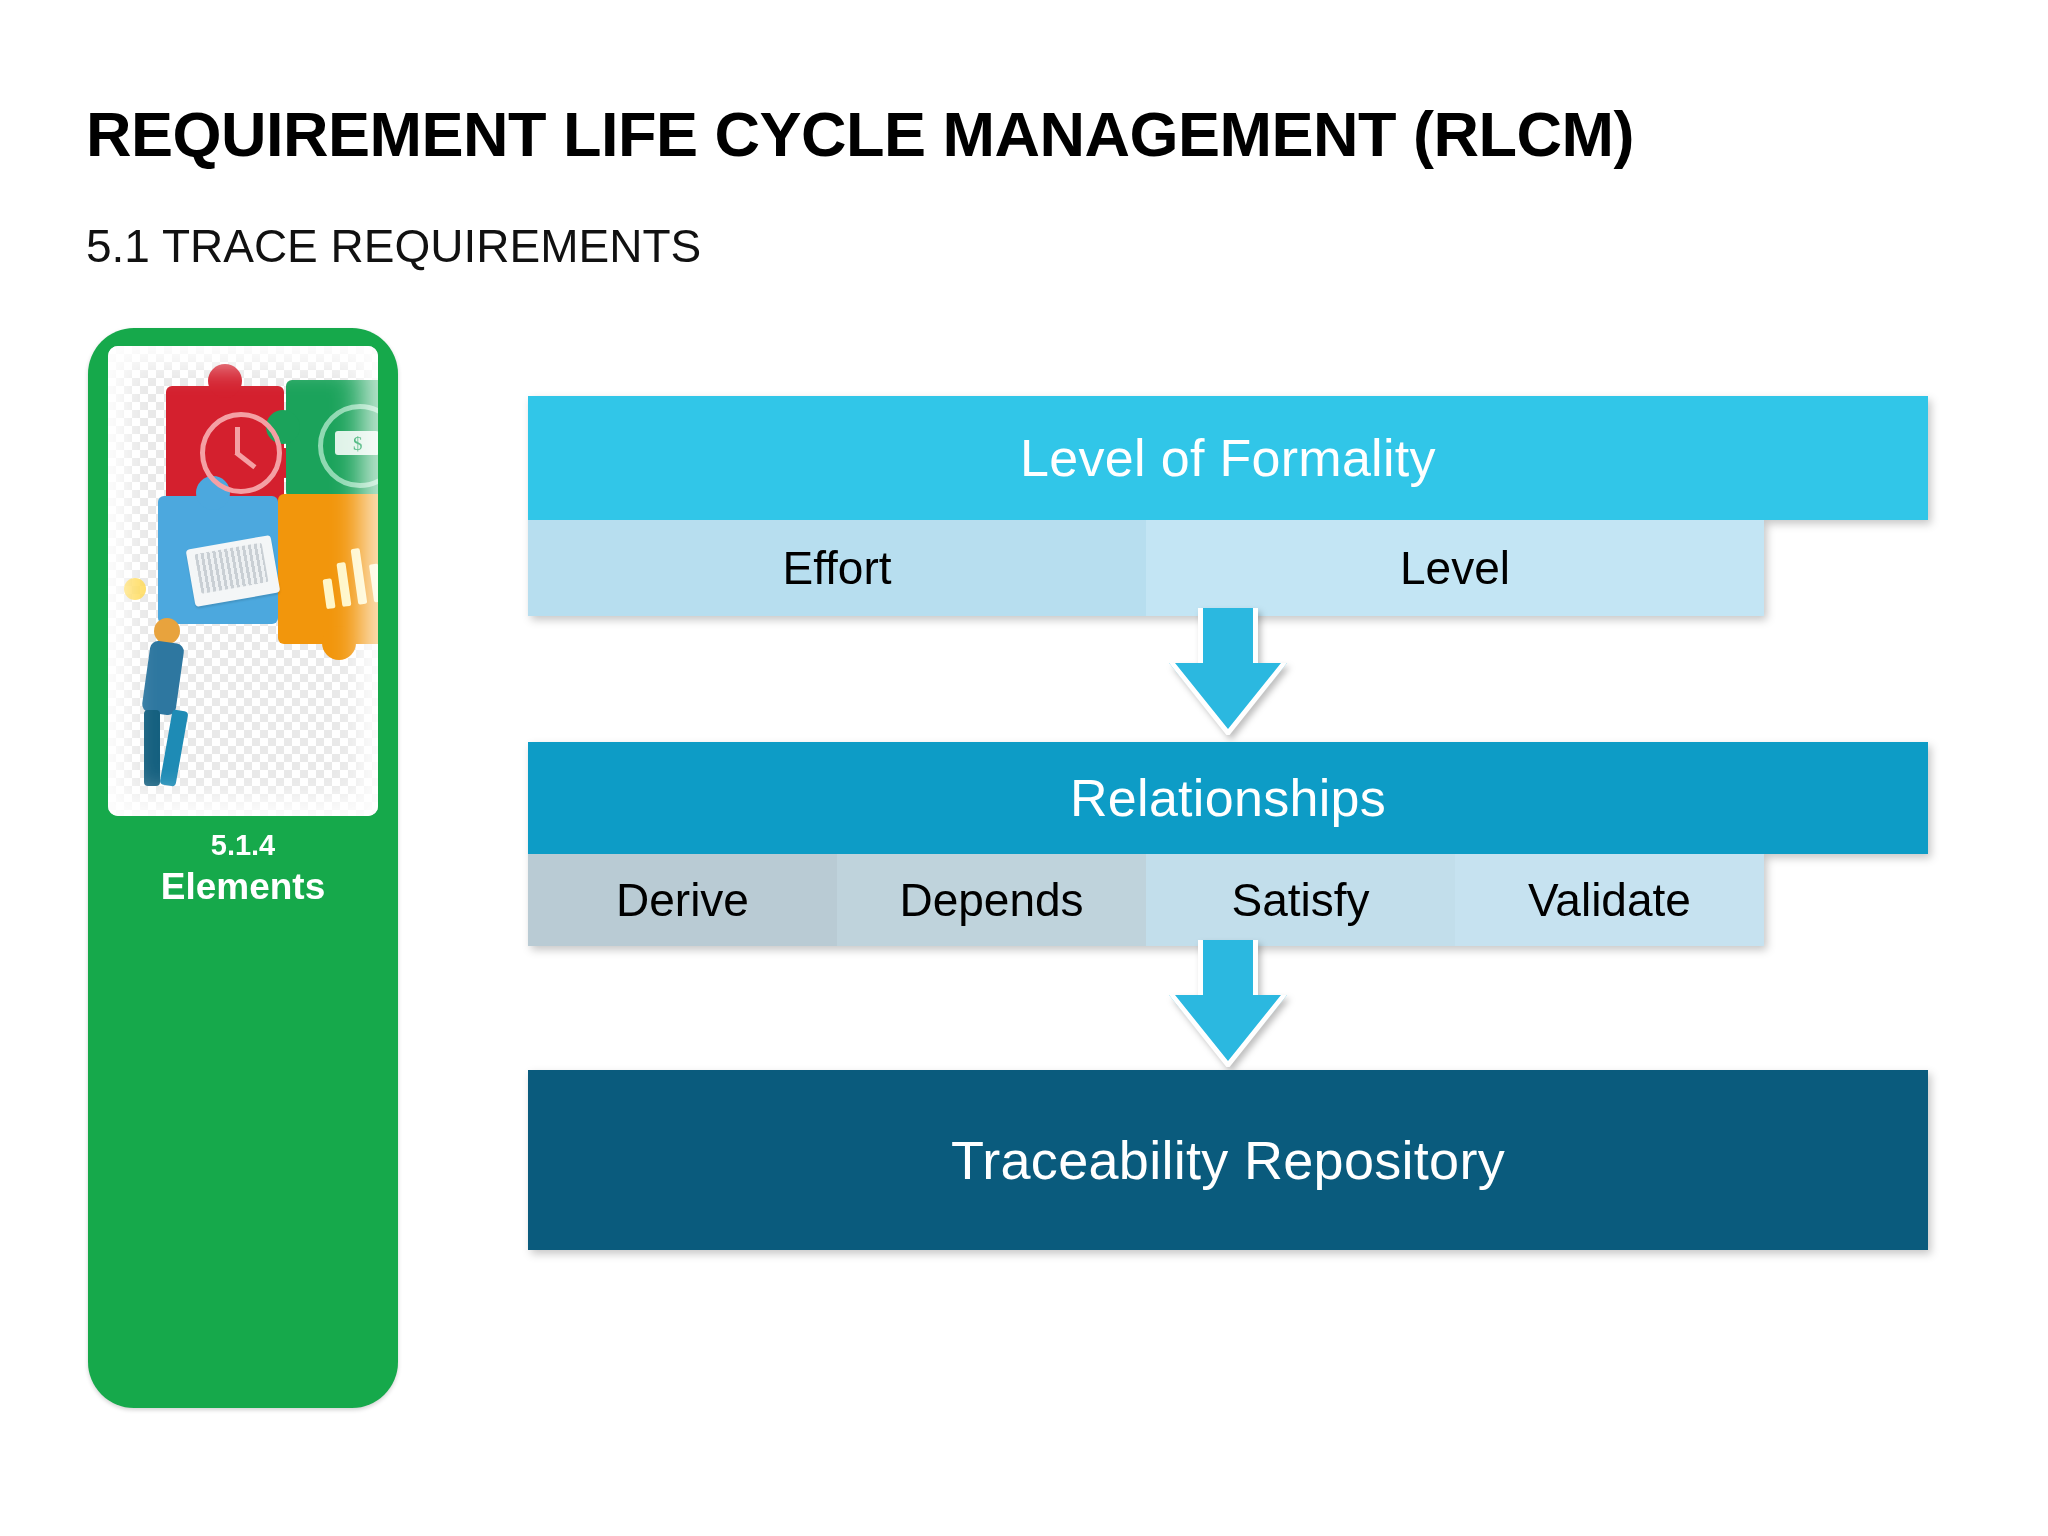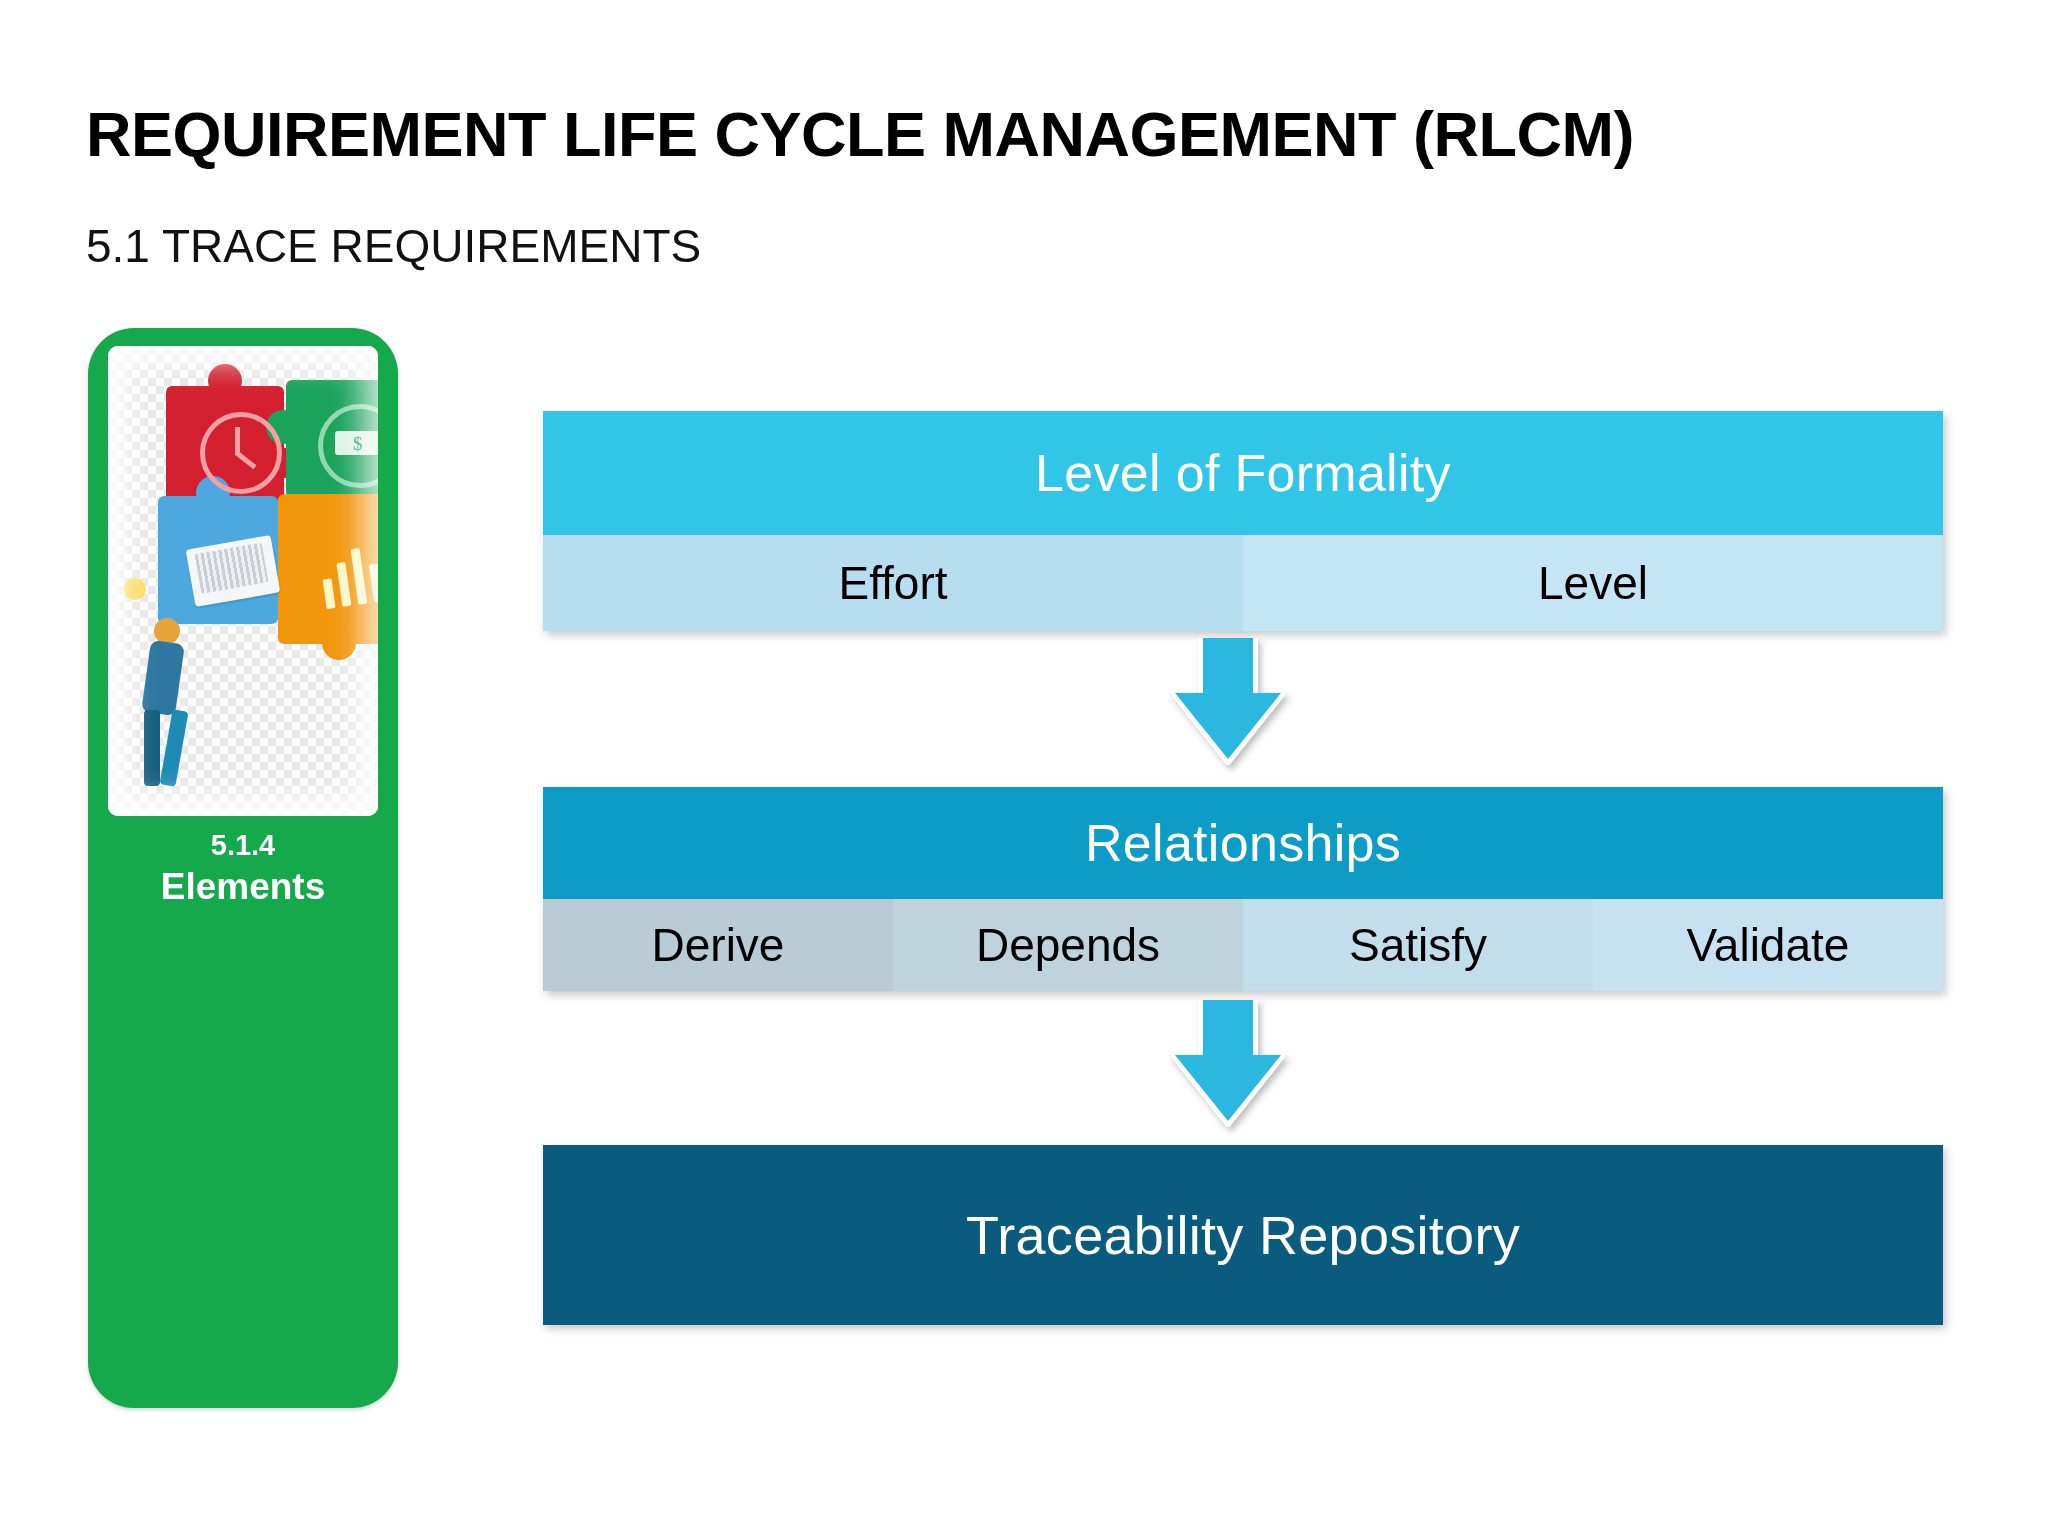--- a/index.html
+++ b/index.html
@@ -111,28 +111,28 @@
     position:absolute;left:0;right:0;top:500px;
     text-align:center;color:#ffffff;font-weight:bold;
     line-height:1.24;
   }
   .side-label .n{font-size:29px;display:block;}
   .side-label .t{font-size:37px;display:block;}
 
   
   .diagram{position:absolute;left:528px;top:396px;width:1400px;}
 
-  .group{position:relative;margin:15px;filter:drop-shadow(3px 4px 4px rgba(0,0,0,.22));}
+  .group{position:relative;margin:0;filter:drop-shadow(3px 4px 4px rgba(0,0,0,.22));}
 
   .bar-main{
     width:1400px;
     display:flex;align-items:center;justify-content:center;
     color:#fff;font-size:52px;letter-spacing:.3px;
   }
-  .bar-sub{width:1400px;display:flex;}
+  .bar-sub{width:1236px;display:flex;}
   .bar-sub .cell{
     flex:1 1 0;
     display:flex;align-items:center;justify-content:center;
     color:#000;font-size:46px;
     box-sizing:border-box;
   }
 
   
   .g1 .bar-main{height:124px;background:#31C6E8;}
   .g1 .bar-sub{height:96px;}

